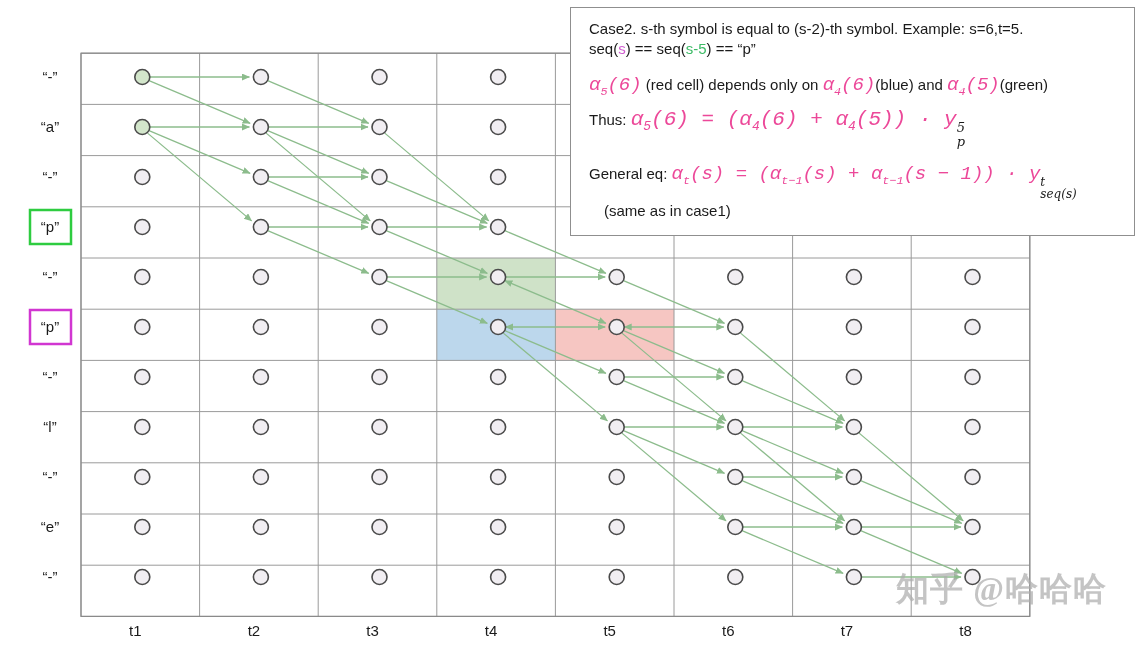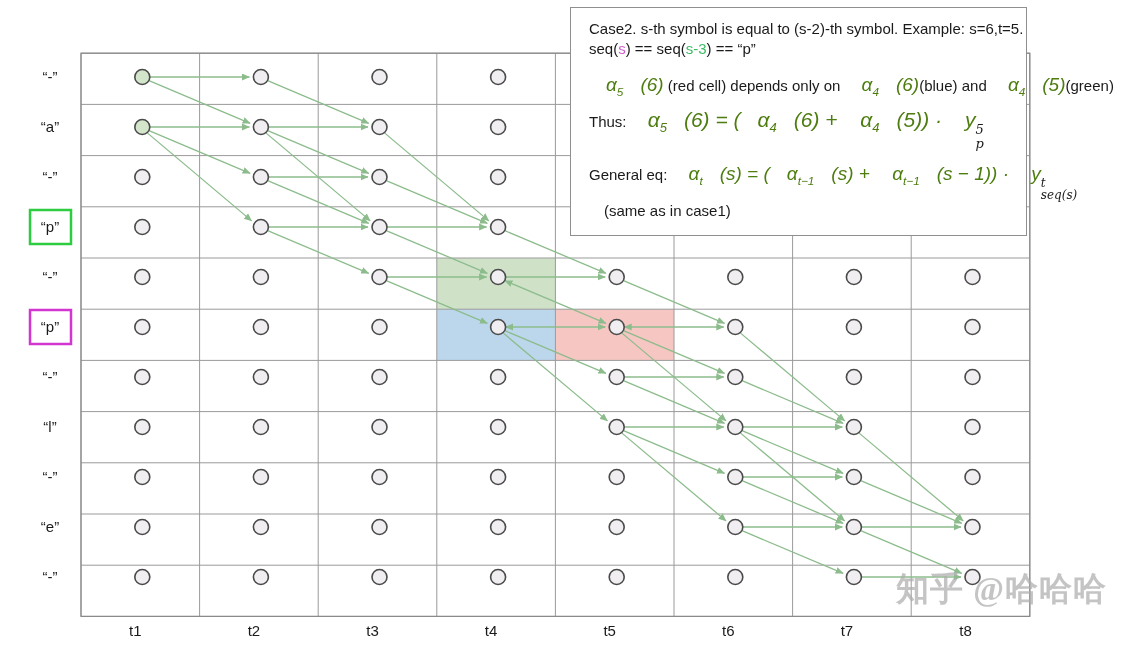--- a/index.html
+++ b/index.html
@@ -2,27 +2,27 @@
 <html><head>
 <meta charset="utf-8">
 <style>
   html,body { margin:0; padding:0; background:#ffffff; }
   #figure {
     position:relative; width:1148px; height:647px; background:#ffffff;
     font-family:"Liberation Sans", sans-serif; overflow:hidden;
   }
   #lattice-svg { position:absolute; left:0; top:0; }
   #annotation-box {
-    position:absolute; left:570px; top:7px; width:457px; height:229px;
+    position:absolute; left:570px; top:7px; width:565px; height:229px;
     background:#ffffff; border:1.5px solid #8f8f8f; z-index:5;
     box-sizing:border-box;
   }
   .anno-line { position:absolute; left:18px; white-space:nowrap; color:#1a1a1a; font-size:15px; }
   .anno-line .plain { font-family:"Liberation Sans", sans-serif; }
-  .anno-line .math  { font-family:Liberation Sans, sans-serif; font-style:italic; color:#4d7c0f;margin-left:17px; }
+  .anno-line .math  { font-family:Liberation Mono, monospace; font-style:italic; color:#ec4899; }
   .anno-line sub { font-size:0.62em; }
   .ystack { display:inline-flex; flex-direction:column; font-size:0.55em; line-height:1.05;
             vertical-align:-0.55em; font-family:"DejaVu Serif", serif; font-style:italic; }
   .ystack .st-sup { display:block; }
   .ystack .st-sub { display:block; }
   #watermark {
     position:absolute; left:896px; top:567px; z-index:6;
     font-size:33px; letter-spacing:1px; color:#aeaeae; opacity:0.72;
     font-family:Liberation Serif, serif; font-weight:bold; white-space:nowrap;
   }
@@ -230,21 +230,21 @@
         <text x="491.09999999999997" y="636" text-anchor="middle" font-family="&quot;Liberation Sans&quot;, sans-serif" font-size="15" fill="#1a1a1a">t4</text>
         <text x="609.6999999999999" y="636" text-anchor="middle" font-family="&quot;Liberation Sans&quot;, sans-serif" font-size="15" fill="#1a1a1a">t5</text>
         <text x="728.3" y="636" text-anchor="middle" font-family="&quot;Liberation Sans&quot;, sans-serif" font-size="15" fill="#1a1a1a">t6</text>
         <text x="846.9" y="636" text-anchor="middle" font-family="&quot;Liberation Sans&quot;, sans-serif" font-size="15" fill="#1a1a1a">t7</text>
         <text x="965.5" y="636" text-anchor="middle" font-family="&quot;Liberation Sans&quot;, sans-serif" font-size="15" fill="#1a1a1a">t8</text>
       </g>
   </svg>
 
   <div id="annotation-box">
       <div class="anno-line" style="top: 12px;"><span class="plain">Case2. s-th symbol is equal to (s-2)-th symbol. Example: s=6,t=5.</span></div>
-      <div class="anno-line" style="top: 32px;"><span class="plain">seq(</span><span class="plain" style="color: rgb(209, 95, 209);">s</span><span class="plain">) == seq(</span><span class="plain" style="color: rgb(61, 187, 102);">s-3</span><span class="plain">) == “p”</span></div>
+      <div class="anno-line" style="top: 32px;"><span class="plain">seq(</span><span class="plain" style="color: rgb(209, 95, 209);">s</span><span class="plain">) == seq(</span><span class="plain" style="color: rgb(61, 187, 102);">s-5</span><span class="plain">) == “p”</span></div>
       <div class="anno-line" style="top: 66px;"><span class="math" style="font-size: 19px;">α<sub>5</sub></span><span class="math" style="font-size: 19px;">(6)</span><span class="plain"> (red cell) depends only on </span><span class="math" style="font-size: 19px;">α<sub>4</sub></span><span class="math" style="font-size: 19px;">(6)</span><span class="plain">(blue) and </span><span class="math" style="font-size: 19px;">α<sub>4</sub></span><span class="math" style="font-size: 19px;">(5)</span><span class="plain">(green)</span></div>
       <div class="anno-line" style="top: 100px;"><span class="plain">Thus: </span><span class="math" style="font-size: 21px;">α<sub>5</sub></span><span class="math" style="font-size: 21px;">(6) = (</span><span class="math" style="font-size: 21px;">α<sub>4</sub></span><span class="math" style="font-size: 21px;">(6) + </span><span class="math" style="font-size: 21px;">α<sub>4</sub></span><span class="math" style="font-size: 21px;">(5)) · </span><span class="math" style="font-size: 21px;">y</span><span class="ystack" style="font-size: 13px;">
           <span class="st-sup">5</span>
           <span class="st-sub">p</span>
         </span></div>
       <div class="anno-line" style="top: 155px;"><span class="plain">General eq: </span><span class="math" style="font-size: 19px;">α<sub>t</sub></span><span class="math" style="font-size: 19px;">(s) = (</span><span class="math" style="font-size: 19px;">α<sub>t−1</sub></span><span class="math" style="font-size: 19px;">(s) + </span><span class="math" style="font-size: 19px;">α<sub>t−1</sub></span><span class="math" style="font-size: 19px;">(s − 1)) · </span><span class="math" style="font-size: 19px;">y</span><span class="ystack" style="font-size: 12px;">
           <span class="st-sup">t</span>
           <span class="st-sub">seq(s)</span>
         </span></div>
       <div class="anno-line" style="top: 194px; margin-left: 15px;"><span class="plain">(same as in case1)</span></div>

